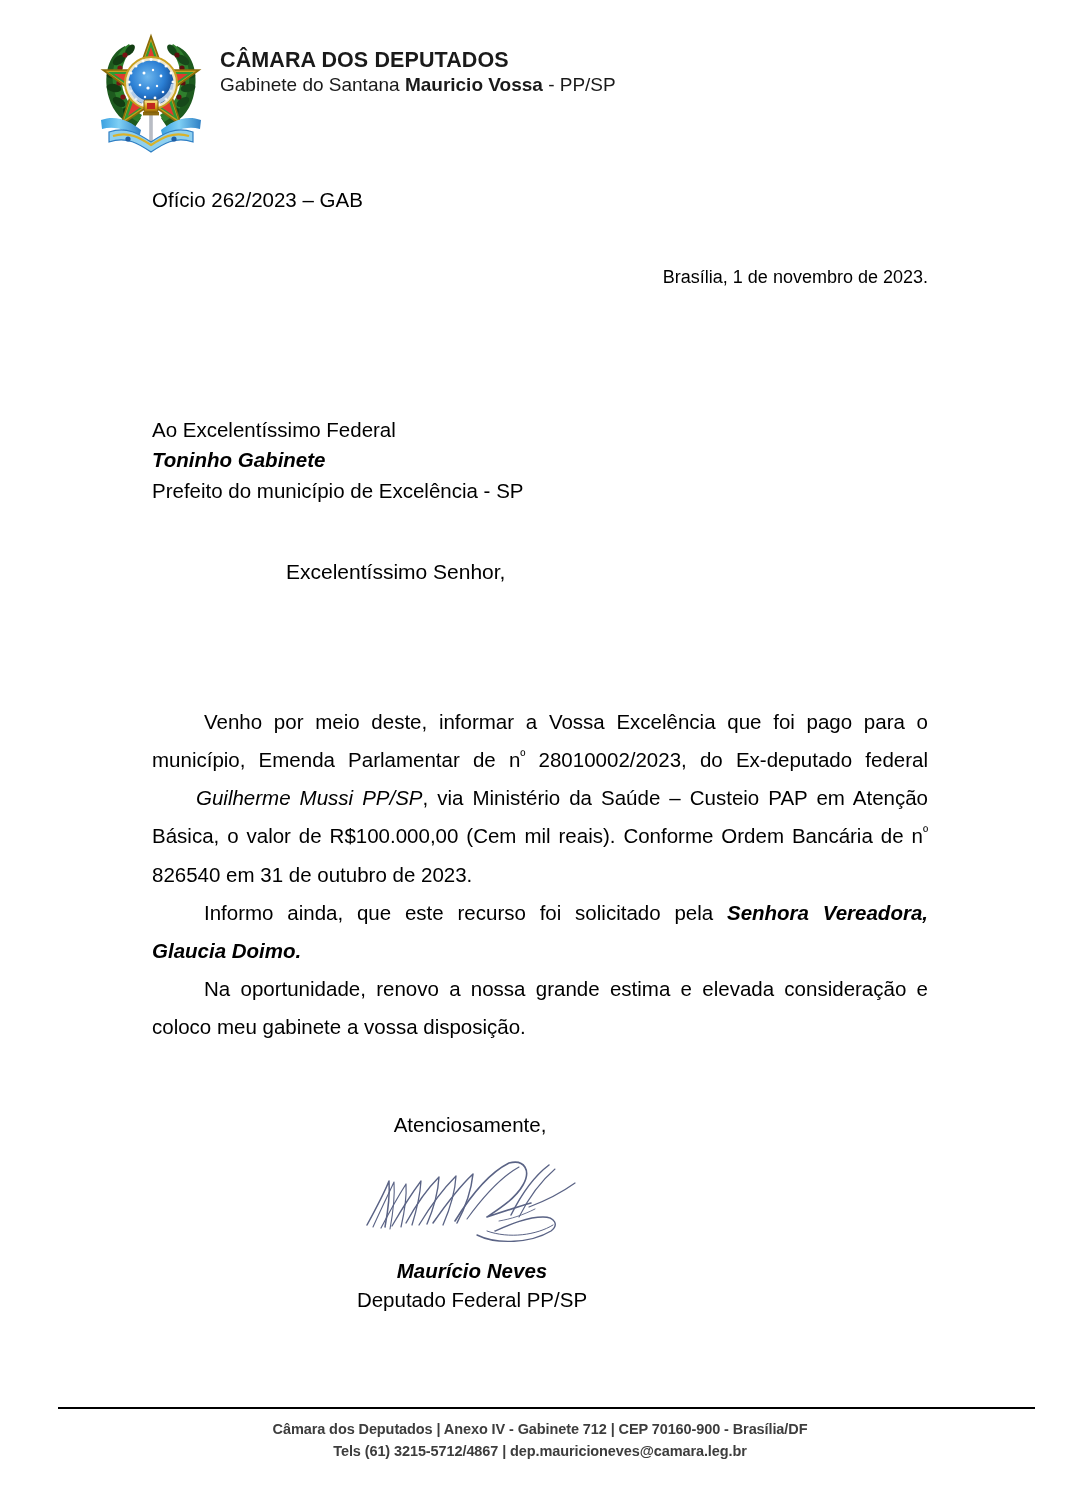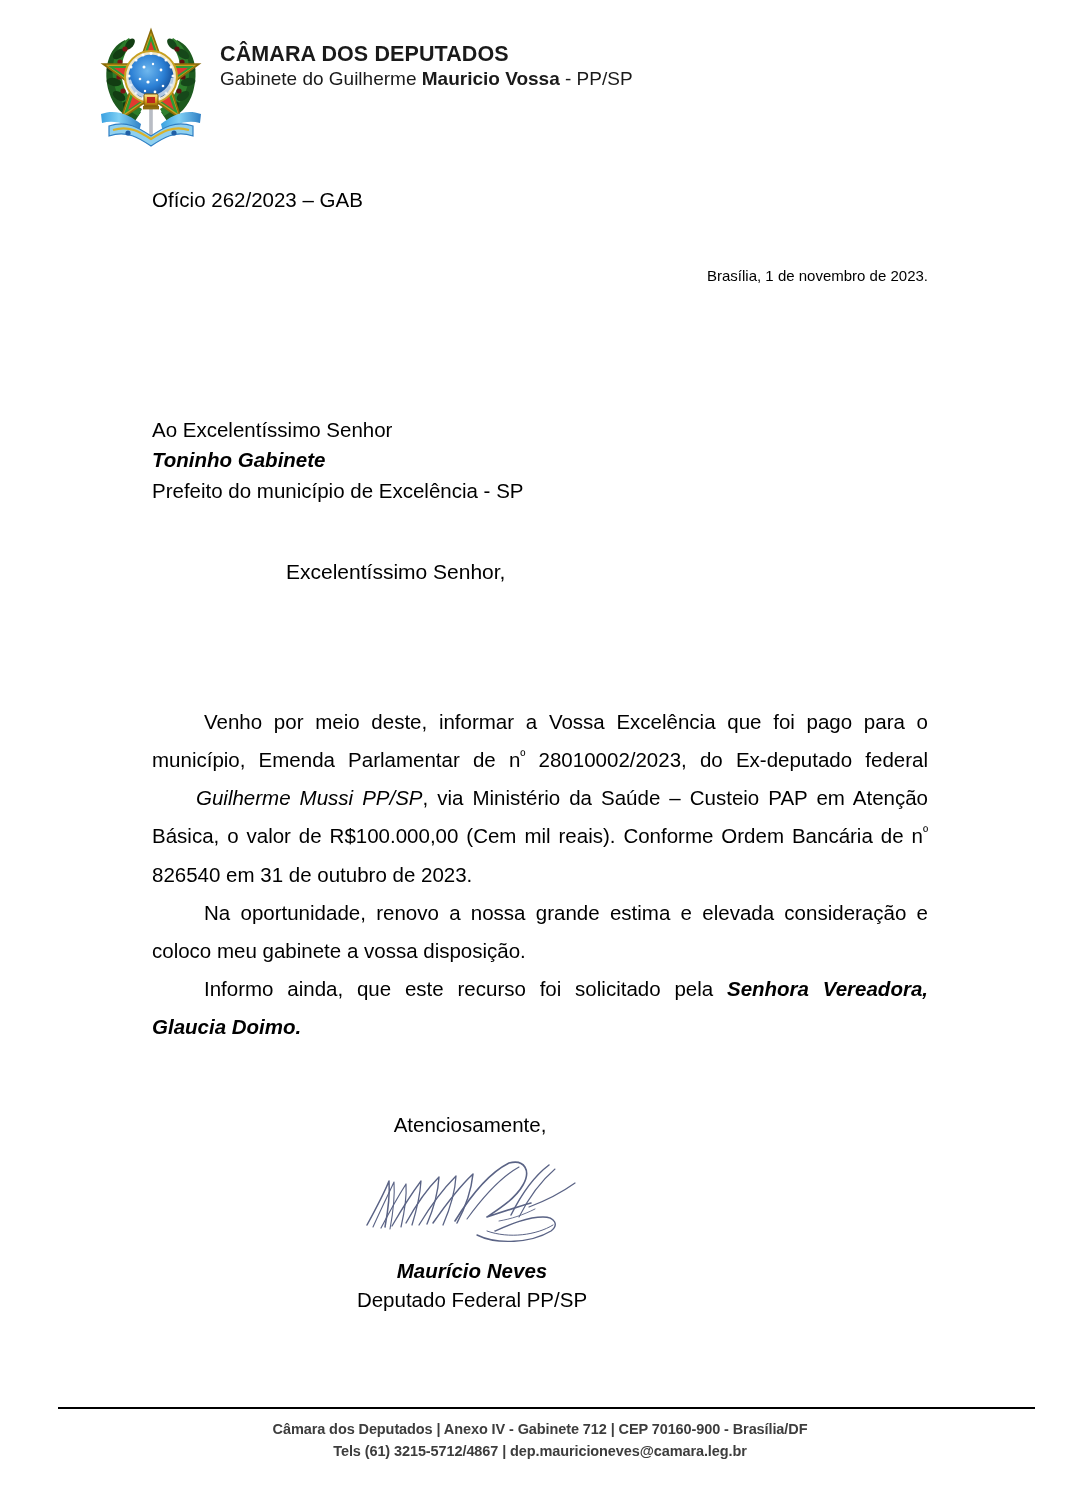--- a/index.html
+++ b/index.html
@@ -11,21 +11,21 @@
     font-family: "Liberation Sans", sans-serif;
     color: #000000;
     position: relative;
     overflow: hidden;
   }
 
   
   .letterhead {
     position: absolute;
     left: 95px;
-    top: 22px;
+    top: 28px;
     display: flex;
     align-items: flex-start;
   }
   .crest {
     width: 112px;
     height: 125px;
     flex: 0 0 112px;
     position: relative;
   }
   .crest svg { display: block; width: 112px; height: 125px; }
@@ -63,21 +63,21 @@
     position: absolute;
     left: 0;
     top: 188px;
     font-size: 20.5px;
     white-space: nowrap;
   }
   .datepara {
     position: absolute;
     right: 0;
     top: 267px;
-    font-size: 15px;
+    font-size: 18px;
     white-space: nowrap;
   }
 
   .recipient {
     position: absolute;
     left: 0;
     top: 415px;
     font-size: 20.5px;
     line-height: 1.48;
   }
@@ -295,45 +295,45 @@
 
       <g>
         <rect x="49" y="72" width="14" height="12" rx="1.5" fill="url(#goldG)" stroke="#7d5a04" stroke-width="1"></rect>
         <rect x="52" y="75" width="8" height="6" fill="#c0271d"></rect>
       </g>
     </svg>
   </div>
 
   <div class="letterhead-text">
     <div class="lh-line1">CÂMARA DOS DEPUTADOS</div>
-    <div class="lh-line2"><span>Gabinete do Guilherme </span><b>Mauricio Vossa</b><span> - PP/SP</span></div>
+    <div class="lh-line2"><span>Gabinete do Santana </span><b>Mauricio Vossa</b><span> - PP/SP</span></div>
   </div>
 </div>
 
 <div class="page-body">
 
   <div class="oficio">Ofício 262/2023 – GAB</div>
 
   <div class="datepara">Brasília, 1 de novembro de 2023.</div>
 
   <div class="recipient">
-    <div>Ao Excelentíssimo Senhor</div>
+    <div>Ao Excelentíssimo Federal</div>
     <div class="name">Toninho Gabinete</div>
     <div>Prefeito do município de Excelência - SP</div>
   </div>
 
   <div class="salutation">Excelentíssimo Senhor,</div>
 
   <div class="para-block">
 
     <p><span>Venho por meio deste, informar a Vossa Excelência que foi pago para o município, Emenda Parlamentar de n</span><sup class="ord">º</sup><span> 28010002/2023, do Ex-deputado federal </span><i>Guilherme Mussi PP/SP</i><span>, via Ministério da Saúde – Custeio PAP em Atenção Básica, o valor de R$100.000,00 (Cem mil reais). Conforme Ordem Bancária de n</span><sup class="ord">º</sup><span> 826540 em 31 de outubro de 2023.</span></p>
 
+    <p><span>Informo ainda, que este recurso foi solicitado pela </span><span class="bi">Senhora Vereadora, Glaucia Doimo.</span></p>
+
     <p>Na oportunidade, renovo a nossa grande estima e elevada consideração e coloco meu gabinete a vossa disposição.</p>
-
-    <p><span>Informo ainda, que este recurso foi solicitado pela </span><span class="bi">Senhora Vereadora, Glaucia Doimo.</span></p>
   </div>
 </div>
 
 <div class="sign-wrap">
 
   <div class="atenciosamente">Atenciosamente,</div>
 
   <div class="signature-img">
     <svg width="230" height="96" viewBox="0 0 230 96" xmlns="http://www.w3.org/2000/svg">
       <g fill="none" stroke="#5a6385" stroke-linecap="round" stroke-linejoin="round">

